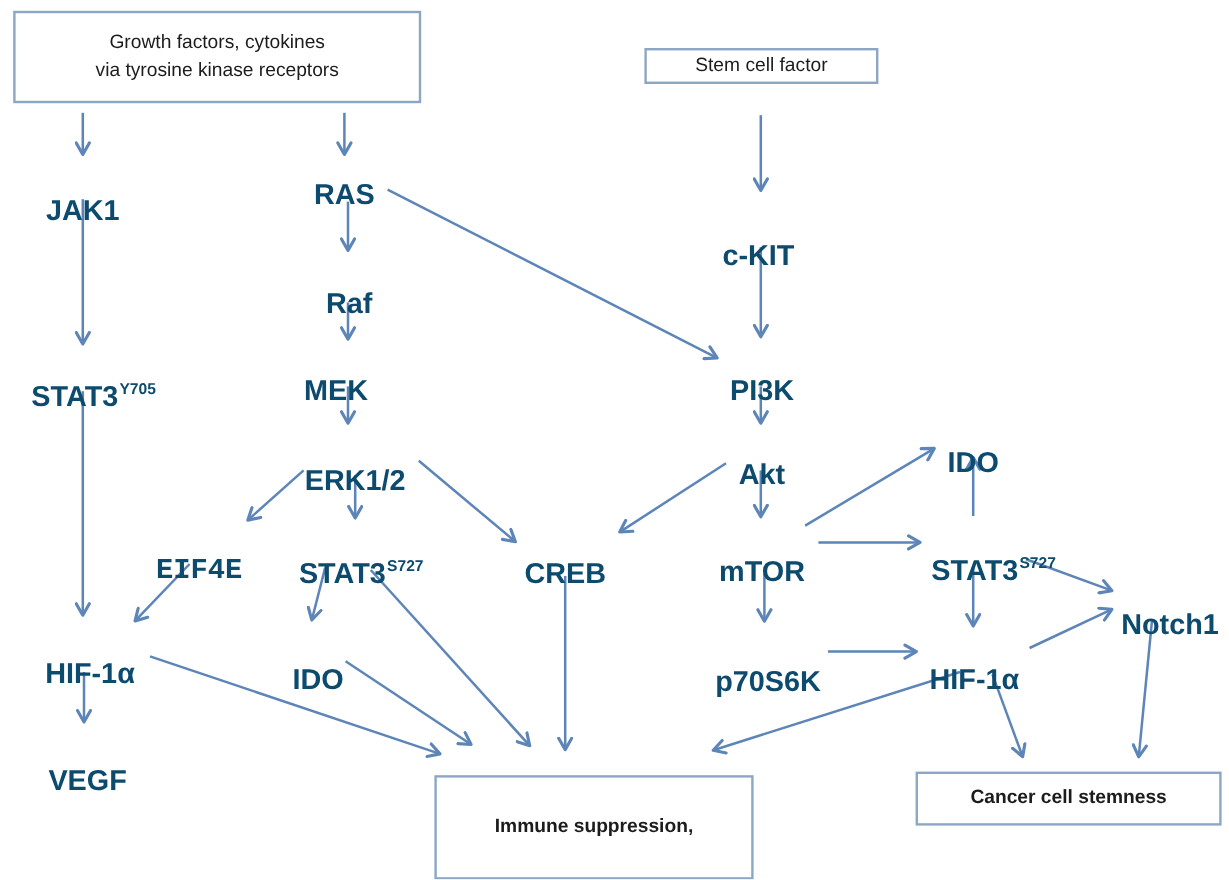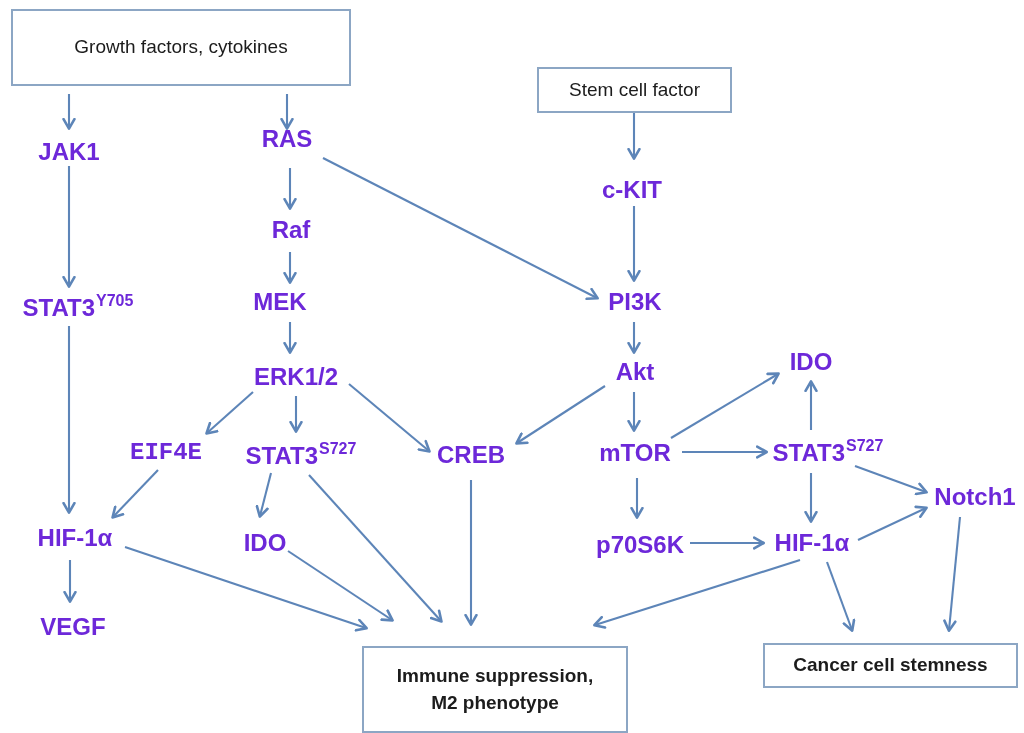--- a/index.html
+++ b/index.html
@@ -15,45 +15,46 @@
     position: absolute;
     left: 0; top: 0;
     width: 1024px; height: 733px;
   }
   .node {
     position: absolute;
     transform: translate(-50%, -50%);
     white-space: nowrap;
     font-size: 24px;
     font-weight: 700;
-    color: #6d28d9;
+    color: #0c4a6e;
     letter-spacing: 0px;
+    margin-top: 24px;
   }
   .node sup.ps {
-    font-size: 16px;
+    font-size: 13px;
     font-weight: 700;
     position: relative;
     top: -1px;
     margin-left: 1px;
     text-align: right;
   }
   .dbox {
     position: absolute;
     border: 2px solid #8ca6c4;
     background: #ffffff;
     display: flex;
     flex-direction: column;
     align-items: center;
     justify-content: center;
     text-align: center;
     box-sizing: border-box;
     color: #1c1c1c;
   }
   .dbox .box-line {
-    font-size: 19px;
+    font-size: 16px;
     font-weight: 400;
     line-height: 1.42;
     white-space: nowrap;
   }
   .dbox.bold .box-line {
     font-weight: 700;
     line-height: 1.38;
   }
 </style>
 </head>
@@ -122,25 +123,25 @@
       <div class="node" style="left: 635px; top: 453px;"><span>mTOR</span></div>
       <div class="node" style="left: 640px; top: 545px;"><span>p70S6K</span></div>
       <div class="node" style="left: 811px; top: 362px;"><span>IDO</span></div>
       <div class="node" style="left: 828px; top: 452px;"><span>STAT3</span><sup class="ps">S727</sup></div>
       <div class="node" style="left: 812px; top: 543px;"><span>HIF-1α</span></div>
       <div class="node" style="left: 975px; top: 497px;"><span>Notch1</span></div>
     </div>
   <div id="box-layer">
       <div class="dbox" style="left: 11px; top: 9px; width: 340px; height: 77px; border-color: rgb(140, 166, 196);">
         <div class="box-line">Growth factors, cytokines</div>
+        <div class="box-line">via tyrosine kinase receptors</div>
       </div>
-      <div class="dbox" style="left: 537px; top: 40px; width: 195px; height: 46px; border-color: rgb(140, 166, 196); margin-top: 27px;">
+      <div class="dbox" style="left: 537px; top: 40px; width: 195px; height: 30px; border-color: rgb(140, 166, 196);">
         <div class="box-line">Stem cell factor</div>
       </div>
       <div class="dbox bold" style="left: 362px; top: 646px; width: 266px; height: 87px; border-color: rgb(140, 166, 196);">
         <div class="box-line">Immune suppression,</div>
-        <div class="box-line">M2 phenotype</div>
       </div>
       <div class="dbox bold" style="left: 763px; top: 643px; width: 255px; height: 45px; border-color: rgb(140, 166, 196);">
         <div class="box-line">Cancer cell stemness</div>
       </div>
     </div>
 </div>
 
 </body></html>

